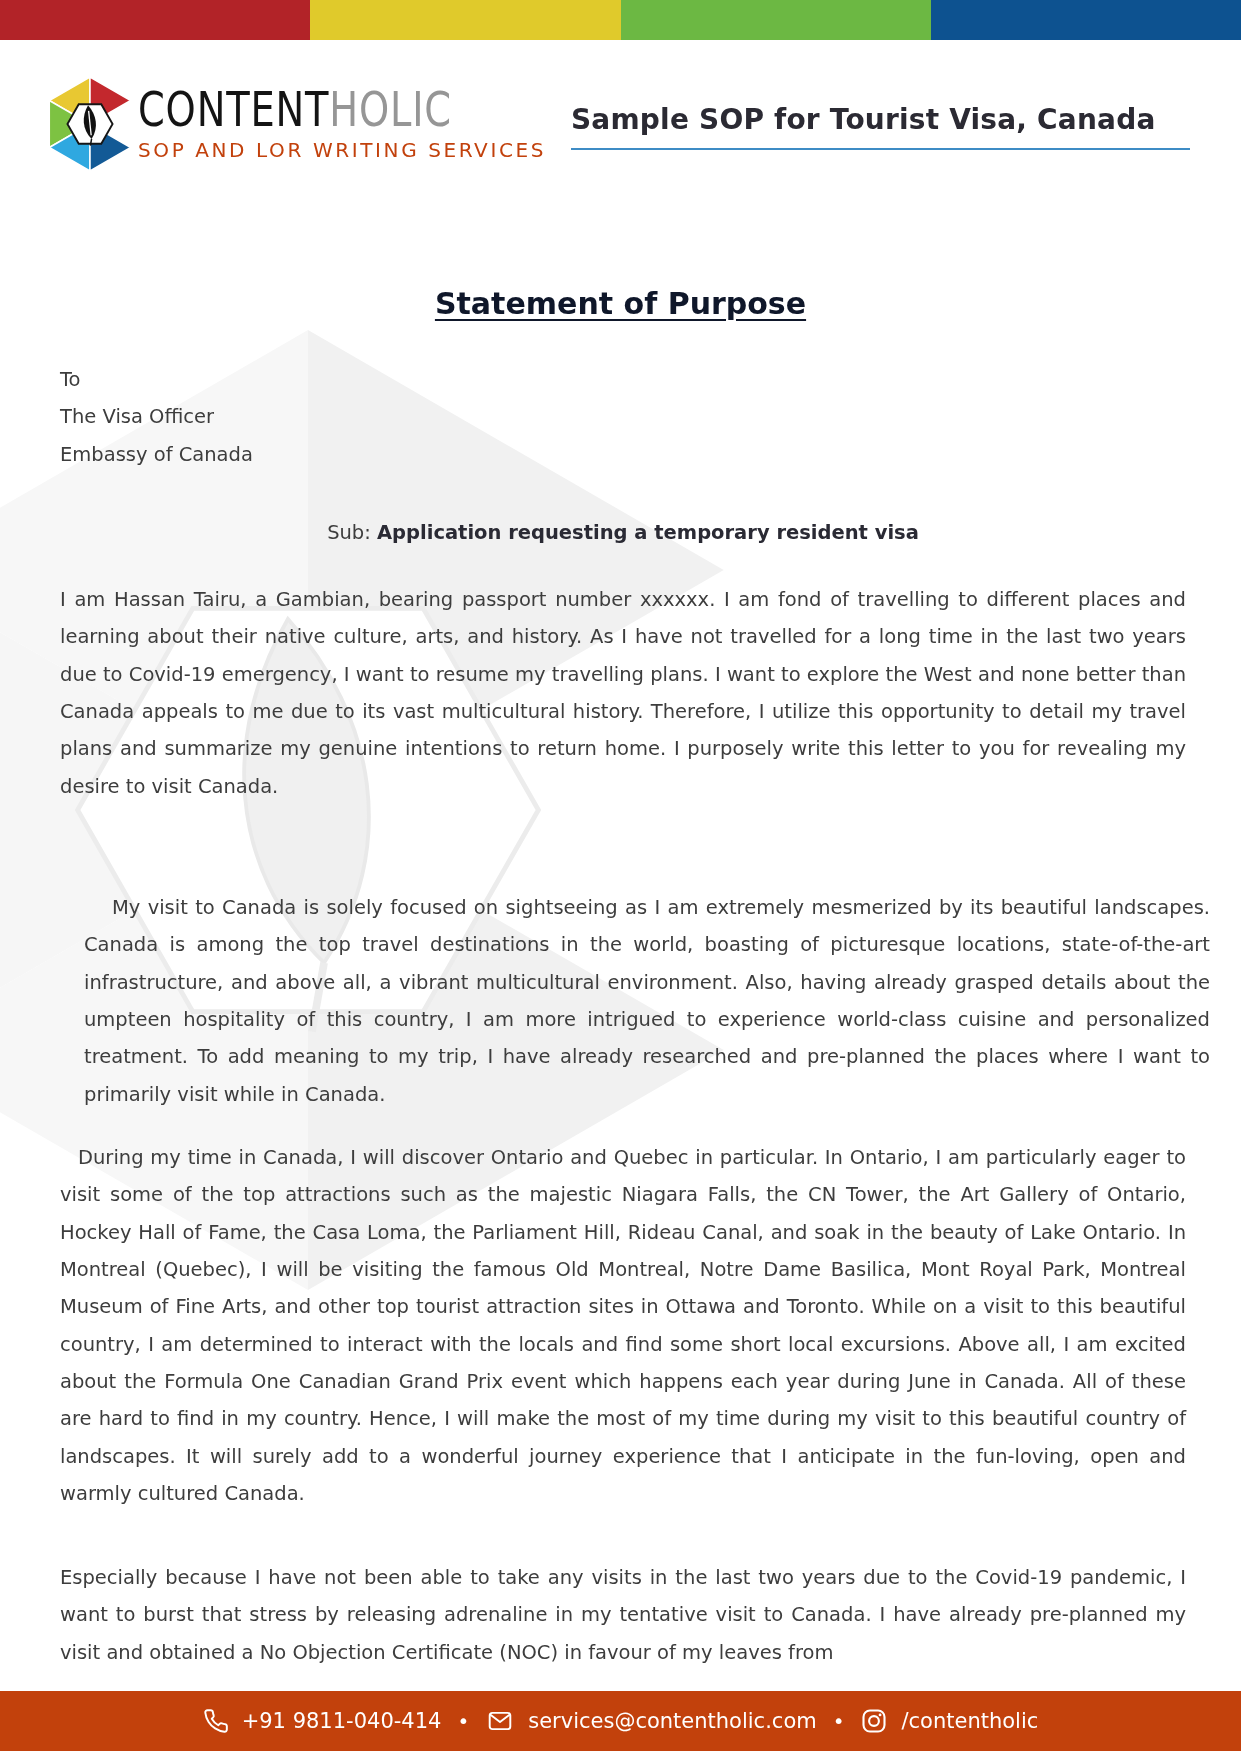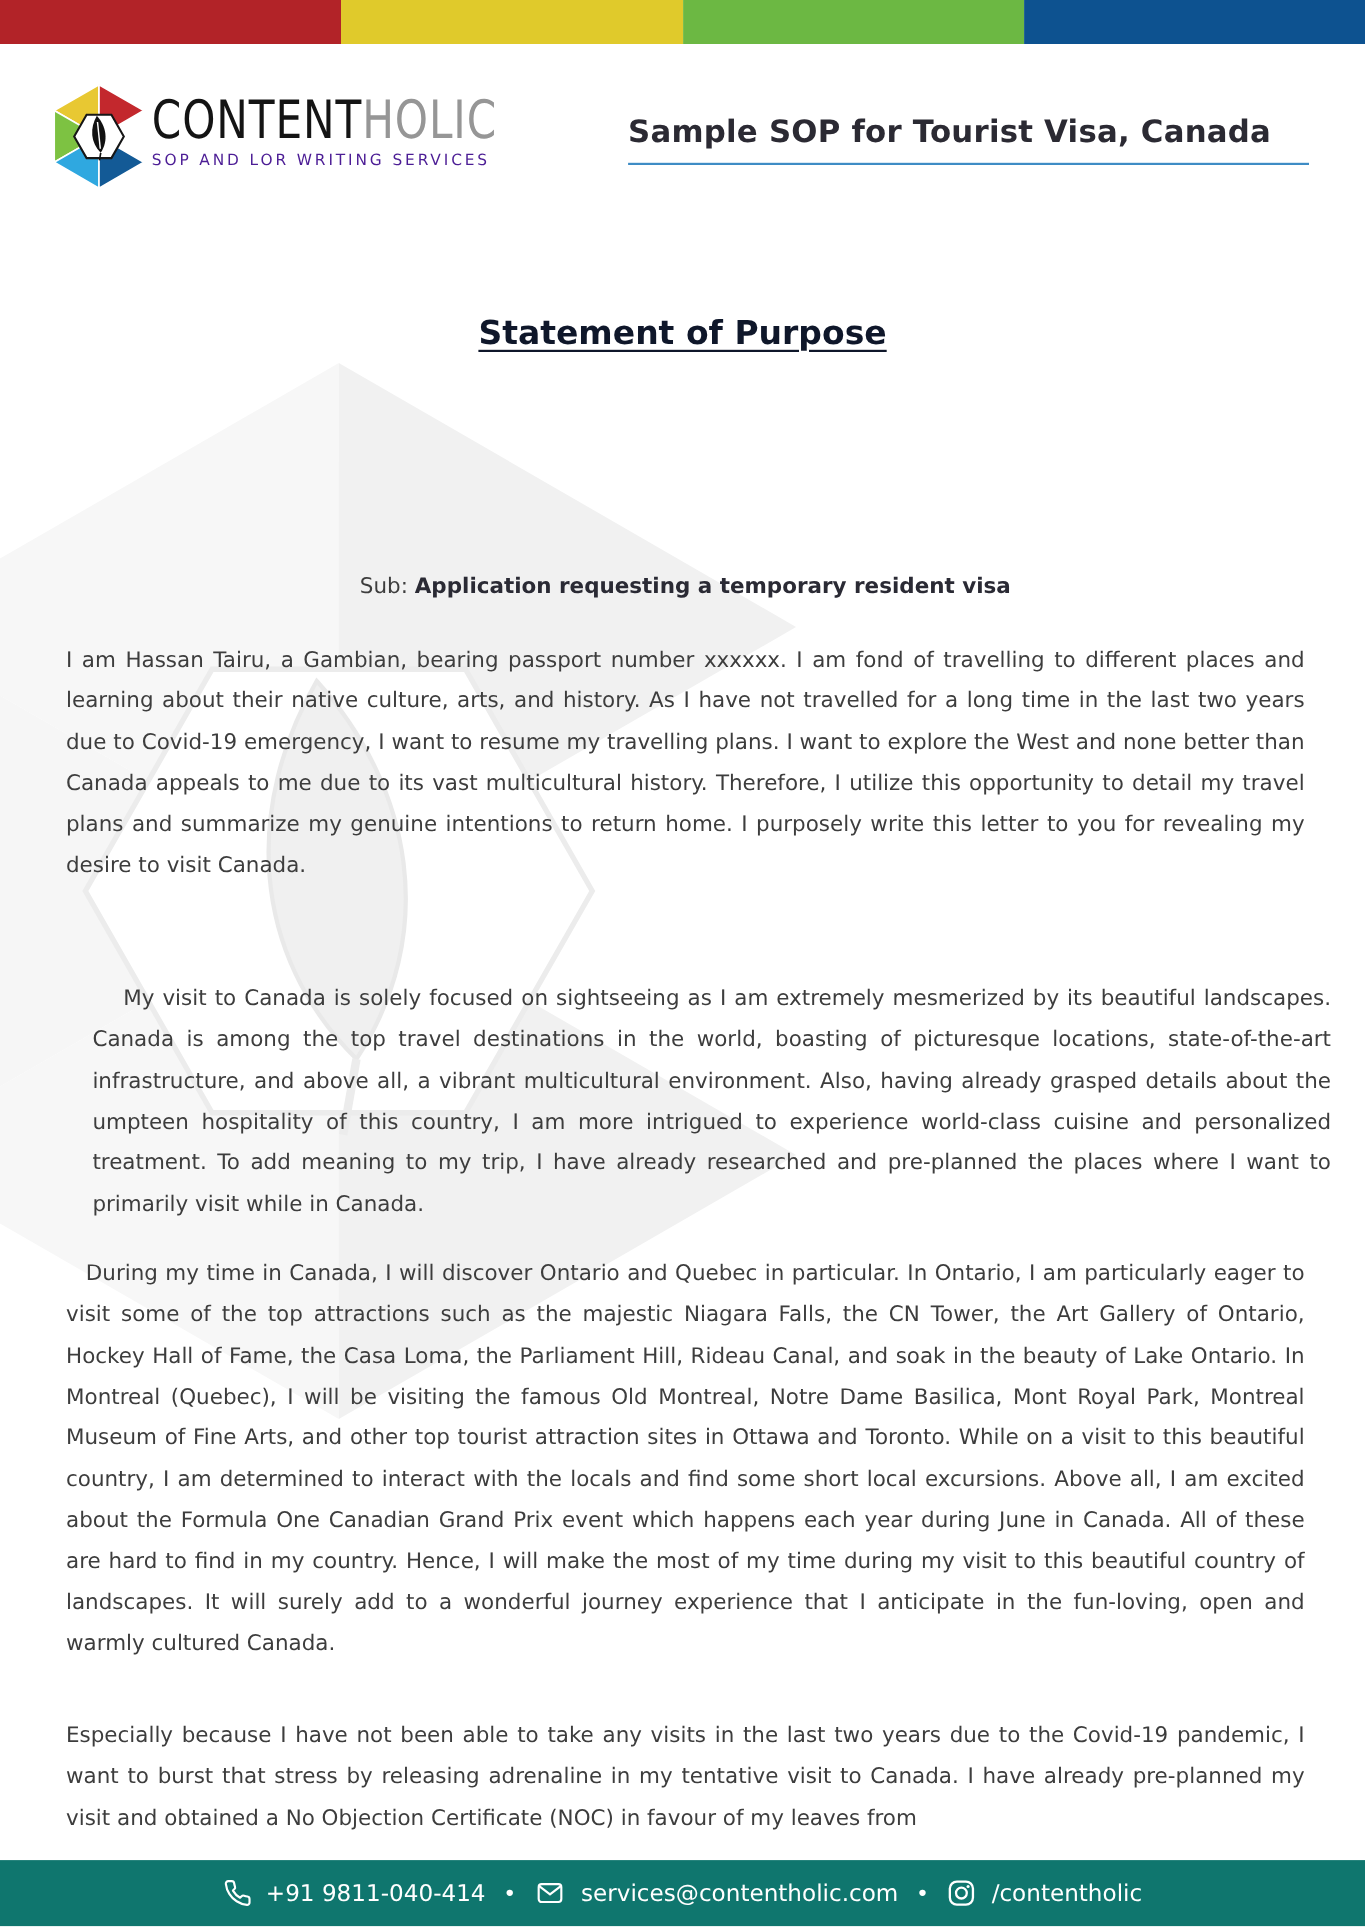--- a/index.html
+++ b/index.html
@@ -15,21 +15,21 @@
   .seg-yellow { background:#e0ca2b; }
   .seg-green  { background:#6cb843; }
   .seg-blue   { background:#0d5290; }
 
   
   .logo-icon { position:absolute; left:43px; top:77px; width:94px; height:94px; }
   .logo-text { position:absolute; left:138px; top:84px; }
   .logo-name { display:inline-block; transform:scaleX(.8); transform-origin:left top;
                font-size:48px; line-height:1.05; letter-spacing:1px; font-weight:400; color:#141414; white-space:nowrap; }
   .logo-name .light { color:#969696; }
-  .logo-tagline { margin-top:4px; font-size:14px; letter-spacing:2.6px; color:#4c1d95; white-space:nowrap; }
+  .logo-tagline { margin-top:4px; font-size:20px; letter-spacing:2.6px; color:#c2410c; white-space:nowrap; }
 
   .header-title { position:absolute; left:571px; top:103px; width:623px;
                   font-size:28px; font-weight:bold; color:#2b2a33; letter-spacing:.2px; white-space:nowrap; }
   .title-underline { position:absolute; left:571px; top:148px; width:619px; height:2px; background:#3e8cc5; }
 
   
   .watermark { position:absolute; left:-172px; top:330px; width:960px; height:960px; pointer-events:none; }
 
   
   .letter-block { position:absolute; left:60px; width:1126px; font-size:19.5px; line-height:37.35px; color:#3d3d3d; }
@@ -39,21 +39,21 @@
   .address  { top:361px; }
   .subject  { top:514px;text-align:center; }
   .subject b { color:#2a2a34; }
   .justify { text-align:justify; }
   .block1 { top:581px; }
   .para2  { top:889px;  text-indent:28px;margin-left:24px; }
   .para3  { top:1139px; text-indent:18px; }
   .para4  { top:1559px; }
 
   
-  .footer { position:absolute; left:0; top:1691px; width:1241px; height:60px; background:#0f766e;
+  .footer { position:absolute; left:0; top:1691px; width:1241px; height:60px; background:#c2410c;
             display:flex; align-items:center; justify-content:center; color:#ffffff; font-size:21px; }
   .footer .item { display:flex; align-items:center; gap:13px; cursor:pointer; }
   .footer .dot  { margin:0 16px; font-size:20px; line-height:1; }
   .footer svg { display:block; }
 </style>
 </head>
 <body>
 
 <div class="page">
 
@@ -95,20 +95,25 @@
     <g transform="rotate(-6 50 50)">
       <path d="M50 30 C58 41 59 55 50 66 C41 55 42 41 50 30 Z" fill="#f0f0f0" stroke="#e9e9e9" stroke-width="0.4"></path>
       <path d="M50 66 L48 73" stroke="#ececec" stroke-width="0.8"></path>
     </g>
   </svg>
 
   <div class="heading-wrap">
     <span class="doc-heading">Statement of Purpose</span>
   </div>
 
+  <div class="letter-block address">
+    <div>To</div>
+    <div>The Visa Officer</div>
+    <div>Embassy of Canada</div>
+  </div>
 
   <div class="letter-block subject">
     <span>Sub:</span>
     <b>Application requesting a temporary resident visa</b>
   </div>
 
   <div class="letter-block block1">
     <div class="justify">I am Hassan Tairu, a Gambian, bearing passport number xxxxxx. I am fond of travelling to different places and learning about their native culture, arts, and history. As I have not travelled for a long time in the last two years due to Covid-19 emergency, I want to resume my travelling plans. I want to explore the West and none better than Canada appeals to me due to its vast multicultural history. Therefore, I utilize this opportunity to detail my travel plans and summarize my genuine intentions to return home. I purposely write this letter to you for revealing my desire to visit Canada.</div>
   </div>
 

